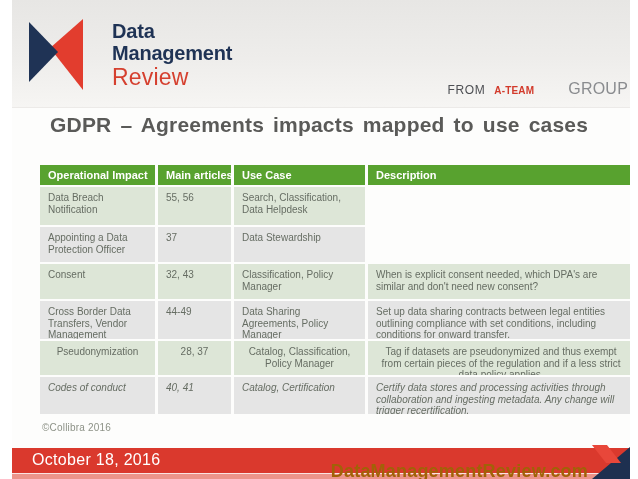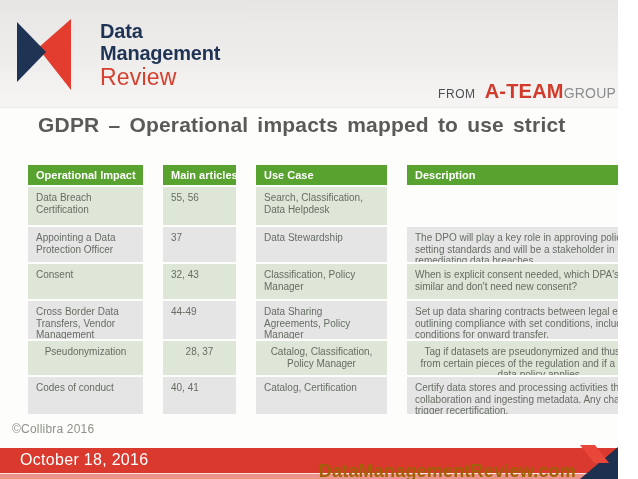--- a/index.html
+++ b/index.html
@@ -1,44 +1,44 @@
 <!DOCTYPE html>
 <html><head>
 <meta charset="utf-8">
 <style>
   html,body{margin:0;padding:0;background:#ffffff;}
   .slide{position:relative;width:618px;height:479px;background:#fdfdfc;overflow:hidden;
-         font-family:"Liberation Sans",sans-serif;}
+         font-family:"Liberation Sans",sans-serif;margin-left:12px;}
   
   .top-band{position:absolute;left:0;top:0;width:638px;height:107px;
             background:linear-gradient(180deg,#e7e6e4 0%,#eeedeb 55%,#f6f5f3 100%);
             border-bottom:1px solid #eceae8;}
   .logo-mark{position:absolute;left:17px;top:19px;}
   .brand-text{position:absolute;left:100px;top:20px;}
   .brand-line{font-size:20px;font-weight:700;color:#1f3355;line-height:22px;letter-spacing:-0.2px;}
   .brand-review{font-size:23px;font-weight:400;color:#d5402f;line-height:26px;letter-spacing:0.2px;}
   .from-line{position:absolute;right:22px;top:80px;white-space:nowrap;}
   .from-label{font-size:12px;color:#4d4f53;letter-spacing:0.6px;margin-right:9px;}
-  .ateam-red{font-size:20px;font-weight:700;color:#d23a2b;letter-spacing:0.2px;}
-  .ateam-gray{font-size:14px;color:#8a8c8f;letter-spacing:0.2px;}
+  .ateam-red{font-size:10px;font-weight:700;color:#d23a2b;letter-spacing:0.2px;}
+  .ateam-gray{font-size:16px;color:#8a8c8f;letter-spacing:0.2px;padding-left:34px;}
   
   .title{position:absolute;left:38px;top:113px;font-size:21px;font-weight:700;color:#5a5a58;
          word-spacing:3px;letter-spacing:0.2px;}
   
   .gdpr-table{position:absolute;left:28px;top:165px;width:594px;}
-  .trow{display:grid;grid-template-columns:115px 73px 131px 266px;gap:20px;overflow:hidden;}
+  .trow{display:grid;grid-template-columns:115px 73px 131px 266px;gap:3px;overflow:hidden;}
   .th{background:#58a22f;color:#ffffff;font-weight:700;font-size:11px;padding:4px 8px 3px 8px;
       height:20px;box-sizing:border-box;white-space:nowrap;}
   .body-row{margin-top:2px;}
   .td{font-size:10px;line-height:11.5px;color:#666d63;padding:5px 8px 0 8px;box-sizing:border-box;}
   .row-odd .td{background:#dde6d7;}
   .row-even .td{background:#e5e5e5;}
-  .h38{height:38px;} .h35{height:35px;} .h34{height:34px;text-align:center;} .h37{height:37px;}
+  .h38{height:38px;} .h35{height:35px;} .h34{height:34px;text-align:center;} .h37{height:37px;font-style:italic;}
   
-  .credit{position:absolute;left:12px;top:422px;font-size:12px;color:#8d9287;letter-spacing:0.2px;}
+  .credit{position:absolute;left:30px;top:422px;font-size:10px;color:#8d9287;letter-spacing:0.2px;}
   .collibra{position:absolute;right:26px;top:416px;display:flex;align-items:center;gap:6px;}
   .collibra-word{font-size:16px;color:#55575b;letter-spacing:0.4px;}
   .collibra-tm{font-size:8px;color:#8a8c8f;vertical-align:top;}
   
   .right-strip{position:absolute;left:627px;top:164px;width:11px;height:284px;background:#d2423a;}
   
   .footer-bar{position:absolute;left:0;top:448px;width:638px;height:25px;background:#da392d;}
   .footer-sub{position:absolute;left:0;top:473px;width:638px;height:6px;background:#ec948a;
               border-top:1px solid rgba(255,255,255,0.75);box-sizing:border-box;}
   .footer-date{position:absolute;left:20px;top:451px;font-size:16px;color:#ffffff;letter-spacing:0.3px;}
@@ -59,41 +59,40 @@
     <div class="brand-text">
       <div class="brand-line">Data</div>
       <div class="brand-line">Management</div>
       <div class="brand-review">Review</div>
     </div>
     <div class="from-line">
       <span class="from-label">FROM</span><span class="ateam-red">A-TEAM</span><span class="ateam-gray">GROUP</span>
     </div>
   </div>
 
-  <div class="title">GDPR – Operational impacts mapped to use strict</div>
+  <div class="title">GDPR – Agreements impacts mapped to use cases</div>
 
   <div class="gdpr-table">
     <div class="trow">
       <div class="th">Operational Impact</div>
       <div class="th">Main articles</div>
       <div class="th">Use Case</div>
       <div class="th">Description</div>
     </div>
 
     <div class="trow body-row row-odd h38">
-      <div class="td">Data Breach Certification</div>
+      <div class="td">Data Breach Notification</div>
       <div class="td">55, 56</div>
       <div class="td">Search, Classification, Data Helpdesk</div>
     </div>
 
     <div class="trow body-row row-even h35">
       <div class="td">Appointing a Data Protection Officer</div>
       <div class="td">37</div>
       <div class="td">Data Stewardship</div>
-      <div class="td">The DPO will play a key role in approving policies and setting standards and will be a stakeholder in remediating data breaches.</div>
     </div>
 
     <div class="trow body-row row-odd h35">
       <div class="td">Consent</div>
       <div class="td">32, 43</div>
       <div class="td">Classification, Policy Manager</div>
       <div class="td">When is explicit consent needed, which DPA's are similar and don't need new consent?</div>
     </div>
 
     <div class="trow body-row row-even h38">

